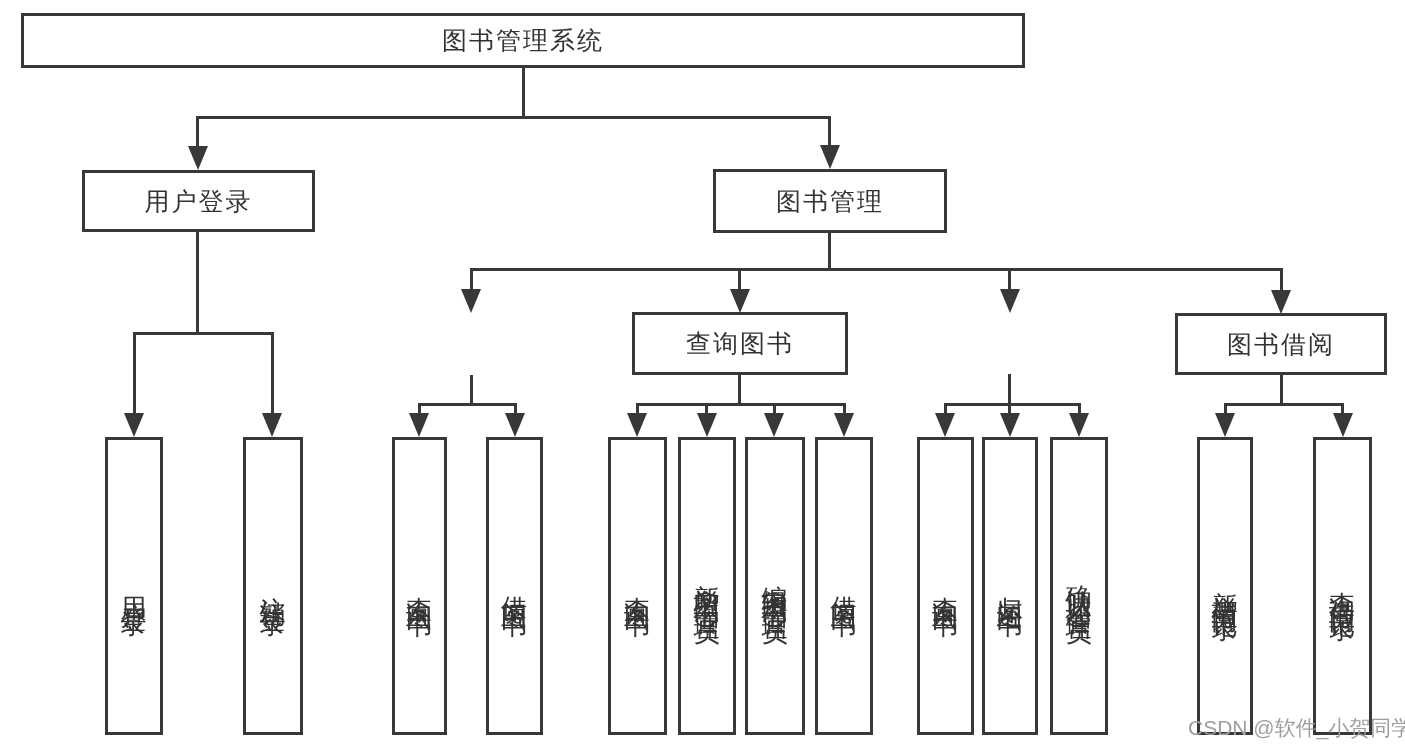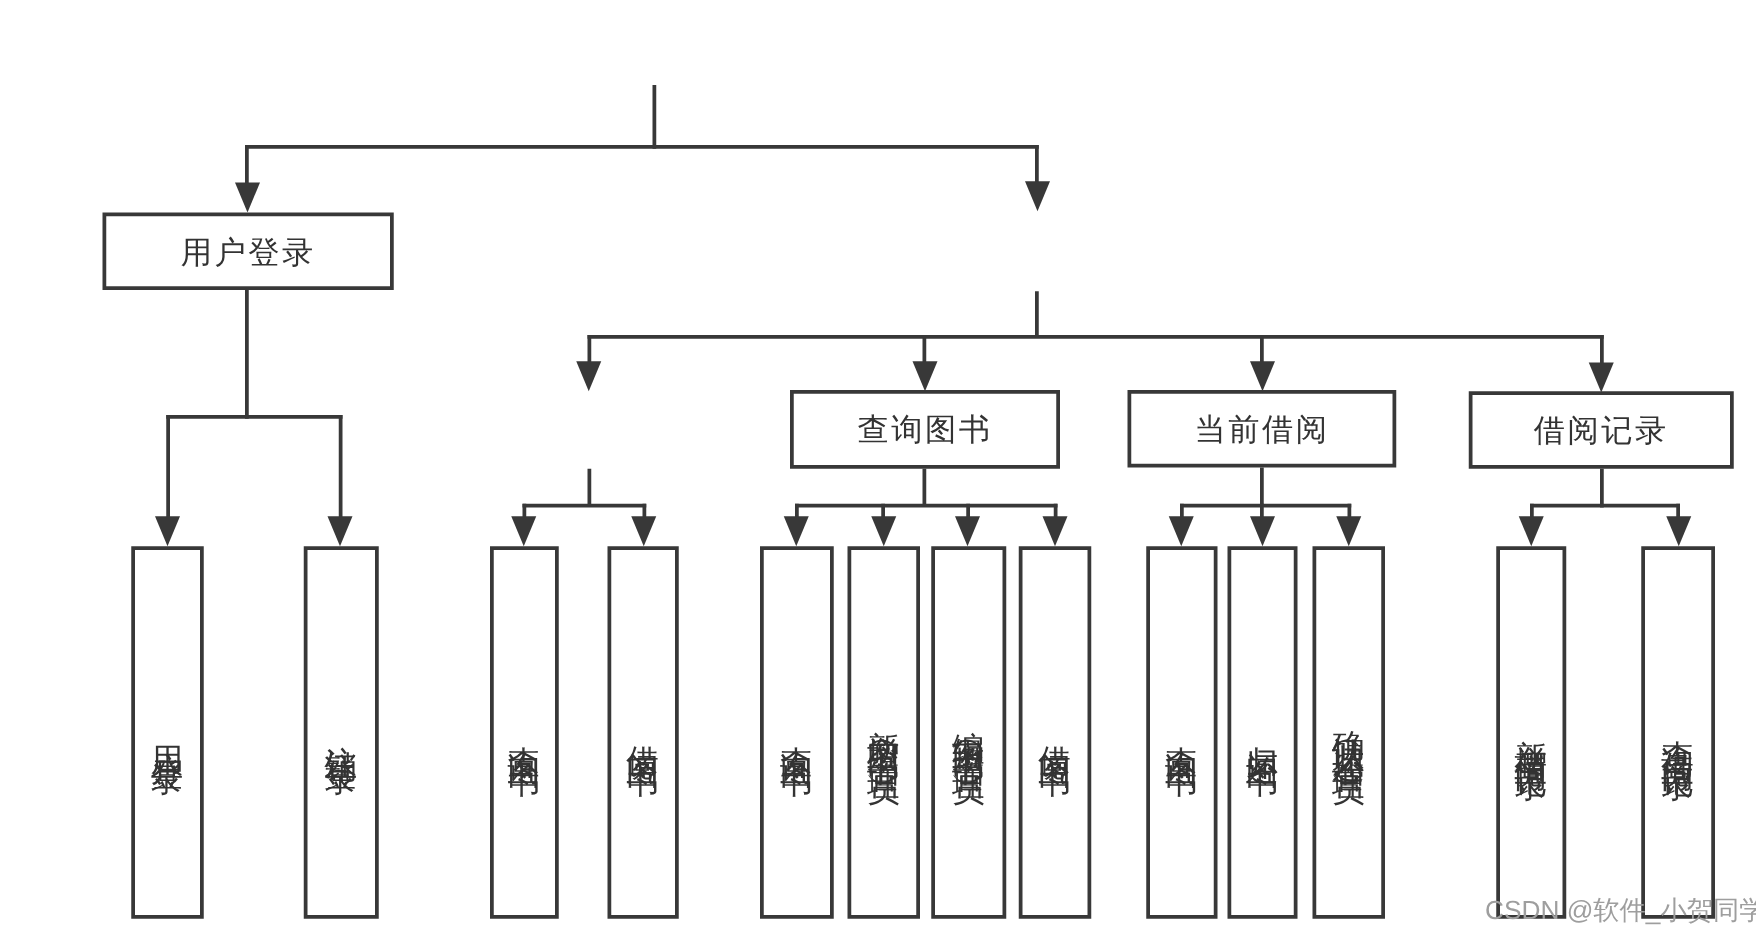--- a/index.html
+++ b/index.html
@@ -44,33 +44,36 @@
     font-size:21px;
     color:#9e9e9e;
     white-space:nowrap;
   }
 </style>
 </head>
 <body>
 
 <div id="stage">
 
+  <div class="node node-h" style="left:21px;top:13px;width:1004px;height:55px">
+    <span>图书管理系统</span>
+  </div>
 
   <div class="node node-h" style="left:82px;top:170px;width:233px;height:62px">
     <span>用户登录</span>
+  </div>
+  <div class="node node-h" style="left:713px;top:169px;width:234px;height:64px">
+    <span>图书管理</span>
   </div>
 
   <div class="node node-h" style="left:632px;top:312px;width:216px;height:63px">
     <span>查询图书</span>
   </div>
-  <div class="node node-h" style="left:902px;top:312px;width:215px;height:62px">
-    <span>当前借阅</span>
-  </div>
   <div class="node node-h" style="left:1175px;top:313px;width:212px;height:62px">
-    <span>借阅记录</span>
+    <span>图书借阅</span>
   </div>
 
   <div class="node node-v" style="left:105px;top:437px;width:58px;height:298px">
     <span>用户登录</span>
   </div>
   <div class="node node-v" style="left:243px;top:437px;width:60px;height:298px">
     <span>注销登录</span>
   </div>
 
   <div class="node node-v" style="left:392px;top:437px;width:55px;height:298px">

